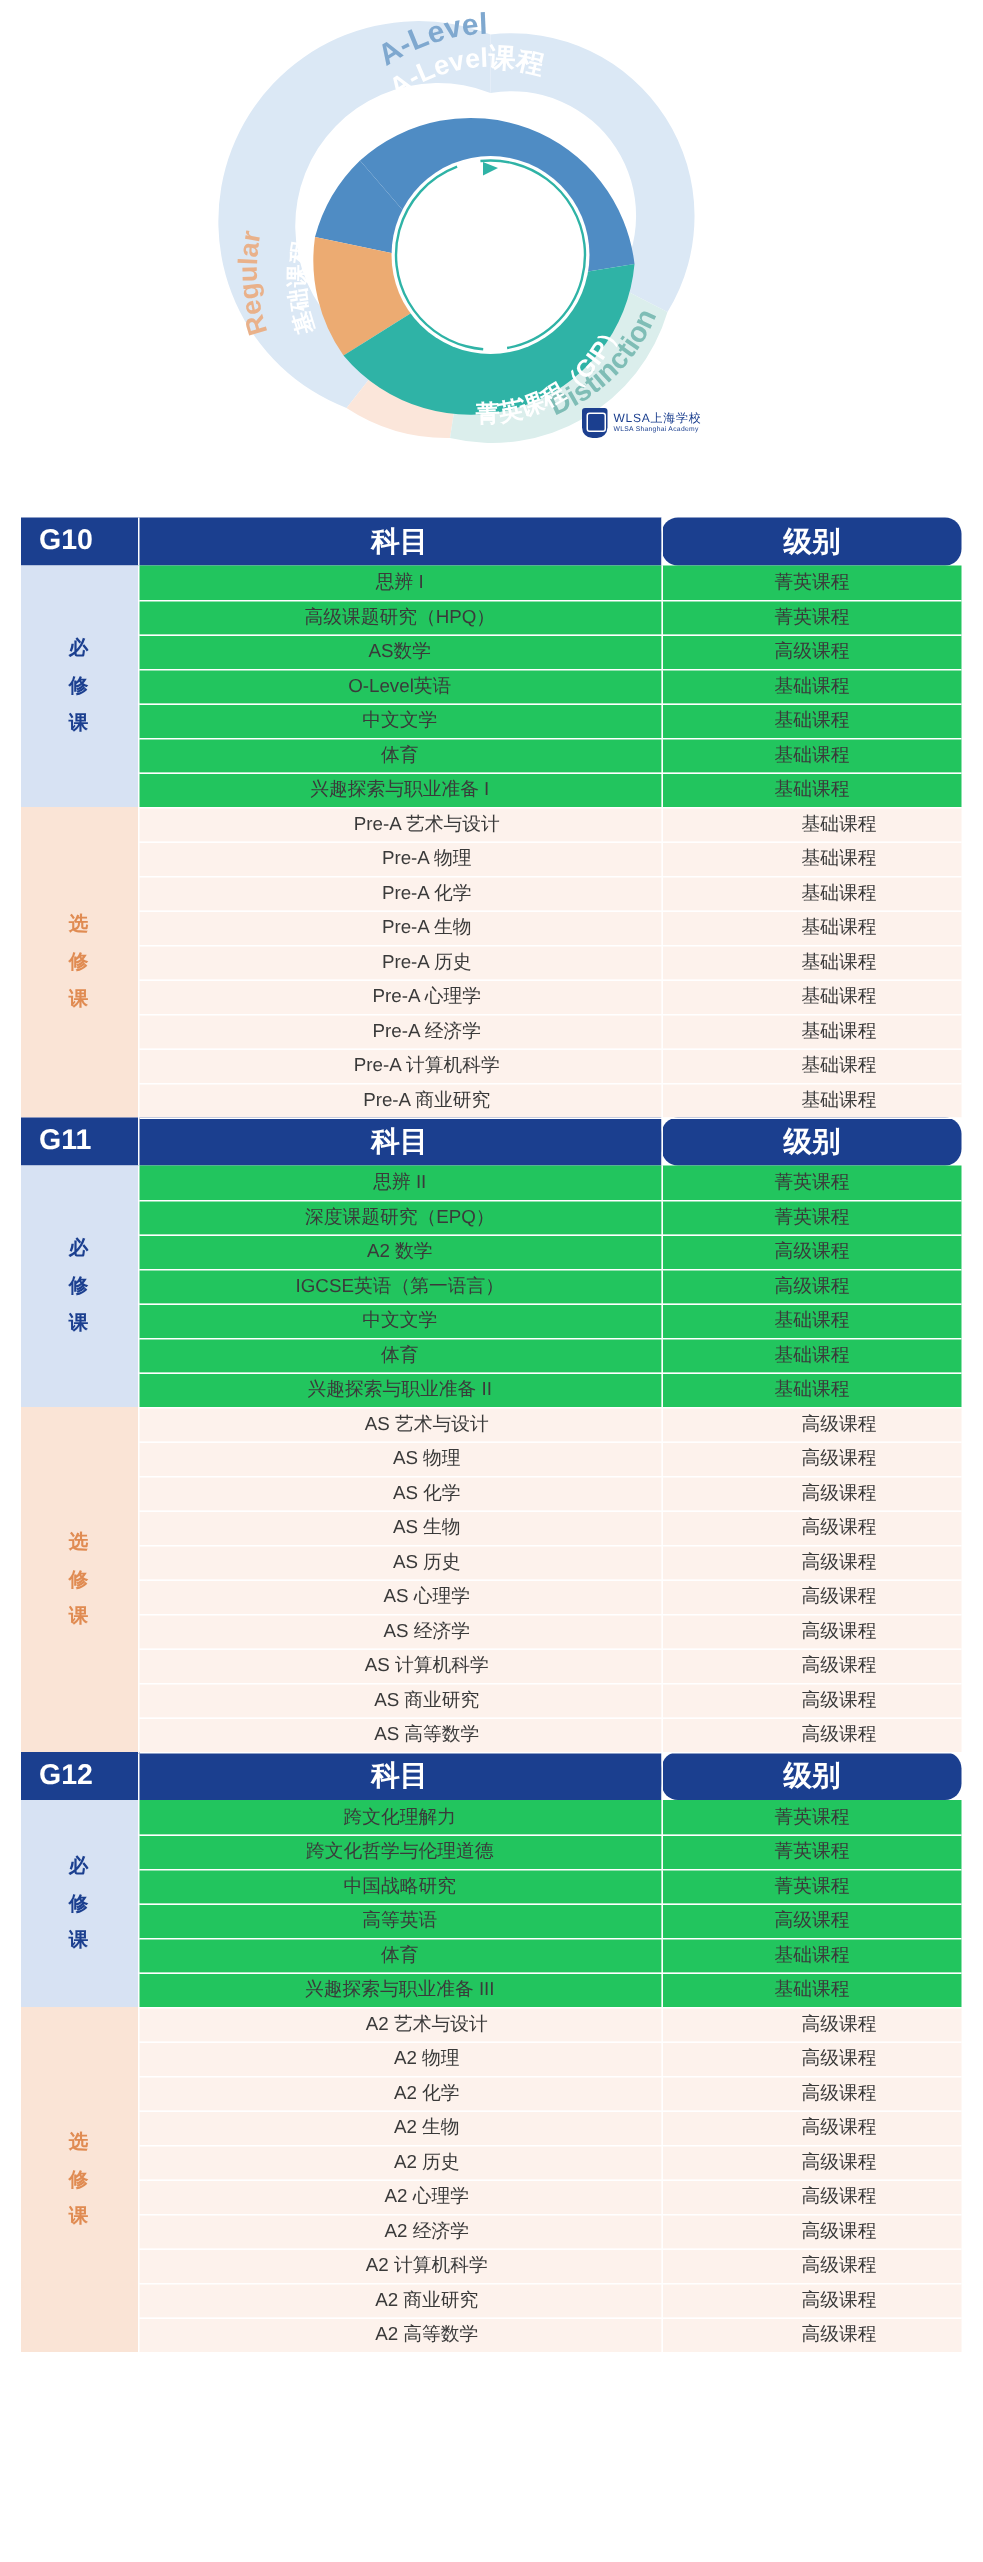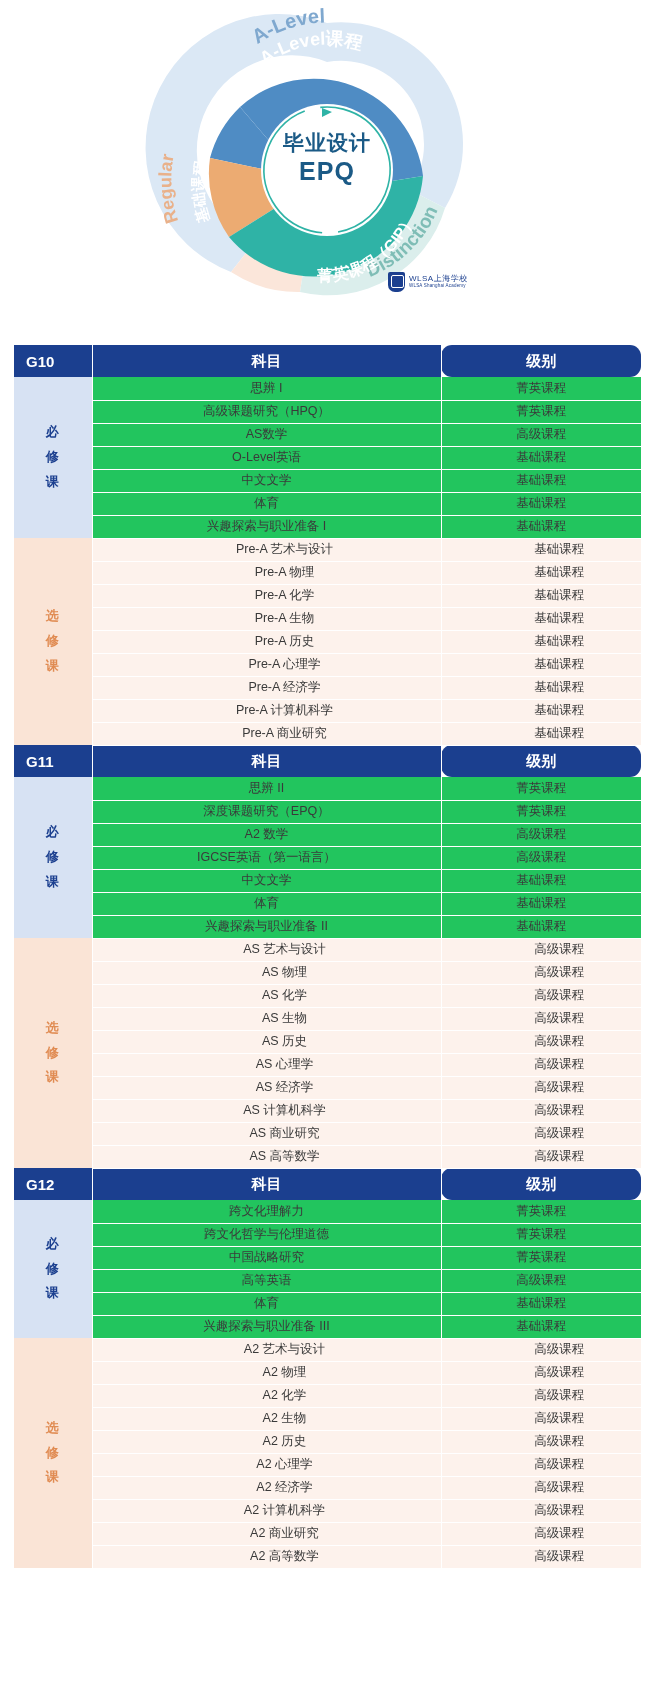--- a/index.html
+++ b/index.html
@@ -79,21 +79,21 @@
   table.curriculum td, table.curriculum th { padding: 0; }
 
   col.c-cat { width: 78px; }
   col.c-sub { width: 349px; }
   col.c-lvl { width: 200px; }
 
   tr.grade-head td {
     background: #1b3f8f;
     color: #ffffff;
     font-weight: bold;
-    font-size: 15px;
+    font-size: 19px;
     height: 32px;
     text-align: center;
     border-right: 1px solid #ffffff;
   }
   tr.grade-head td.grade-name { text-align: left; padding-left: 12px; }
   tr.grade-head td:last-child { border-right: none; border-radius: 11px; }
 
   td.cat {
     text-align: center;
     font-size: 13px;
@@ -177,24 +177,20 @@
         <textPath href="#pInnerALevel" startOffset="45%" text-anchor="middle">A-Level课程</textPath>
       </text>
       <text class="ring-label" font-size="15" fill="#ffffff">
         <textPath href="#pFoundation" startOffset="50%" text-anchor="middle">基础课程</textPath>
       </text>
       <text class="ring-label" font-size="16" fill="#ffffff">
         <textPath href="#pElite" startOffset="50%" text-anchor="middle">菁英课程（GIP）</textPath>
       </text>
     </svg>
 
-    <div class="center-text">
-      <div class="l1">毕业设计</div>
-      <div class="l2">EPQ</div>
-    </div>
 
     <div class="logo">
       <div class="logo-shield"></div>
       <div class="logo-txt">
         <div class="lt1">WLSA上海学校</div>
         <div class="lt2">WLSA Shanghai Academy</div>
       </div>
     </div>
   </div>
 

